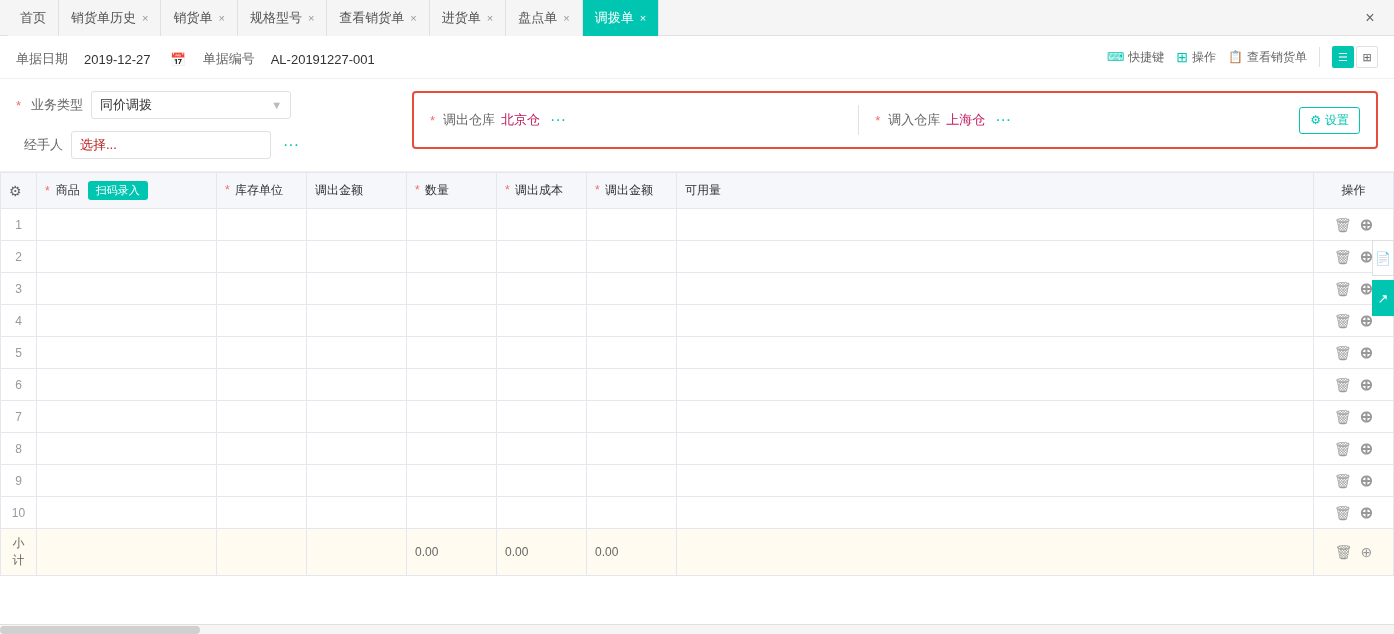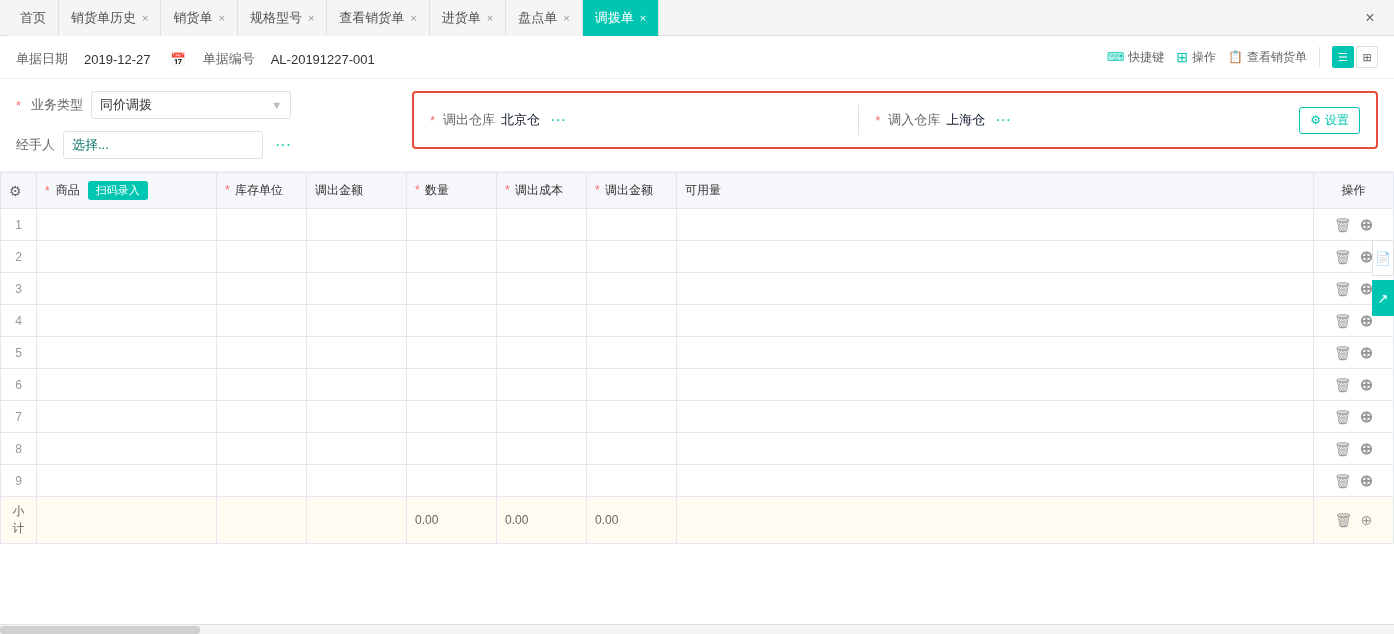--- a/index.html
+++ b/index.html
@@ -156,21 +156,21 @@
       align-items: center;
       position: relative;
     }
     .warehouse-block {
       display: flex;
       align-items: center;
       gap: 6px;
       flex: 1;
     }
     .warehouse-value {
-      color: #0f172a;
+      color: #be185d;
       font-size: 13px;
     }
     .warehouse-divider {
       width: 1px;
       height: 30px;
       background: #e0e0e0;
       margin: 0 16px;
     }
     .settings-btn {
       display: flex;
@@ -361,23 +361,23 @@
     <div class="form-left">
       <div class="form-row">
         <span class="required-star">*</span>
         <span class="field-label">业务类型</span>
         <div class="form-control-box">
           <span>同价调拨</span>
           <span class="dropdown-arrow">▼</span>
         </div>
       </div>
       <div class="form-row">
-        <span class="field-label" style="margin-left:0;">经手人</span>
+        <span class="field-label" style="margin-left:8px;">经手人</span>
         <div class="form-control-box">
-          <span style="color:#0f766e;">选择...</span>
+          <span style="color:#b91c1c;">选择...</span>
         </div>
         <span class="more-btn">···</span>
       </div>
     </div>
 
     <div class="warehouse-section">
       <div class="warehouse-block">
         <span class="required-star">*</span>
         <span class="field-label">调出仓库</span>
         <span class="warehouse-value">北京仓</span>
@@ -574,20 +574,36 @@
     <td></td>
     <td>
       <div class="op-icons">
         <span class="op-icon" title="删除">🗑</span>
         <span class="op-icon" title="复制" style="font-size:16px;font-weight:bold;color:#999;">⊕</span>
       </div>
     </td>
   </tr>
           <tr>
     <td class="row-num">9</td>
+    <td style="cursor:pointer;"></td>
+    <td></td>
+    <td></td>
+    <td></td>
+    <td></td>
+    <td></td>
+    <td></td>
+    <td>
+      <div class="op-icons">
+        <span class="op-icon" title="删除">🗑</span>
+        <span class="op-icon" title="复制" style="font-size:16px;font-weight:bold;color:#999;">⊕</span>
+      </div>
+    </td>
+  </tr>
+          <tr>
+    <td class="row-num">10</td>
     <td style="cursor:pointer;"></td>
     <td></td>
     <td></td>
     <td></td>
     <td></td>
     <td></td>
     <td></td>
     <td>
       <div class="op-icons">
         <span class="op-icon" title="删除">🗑</span>

